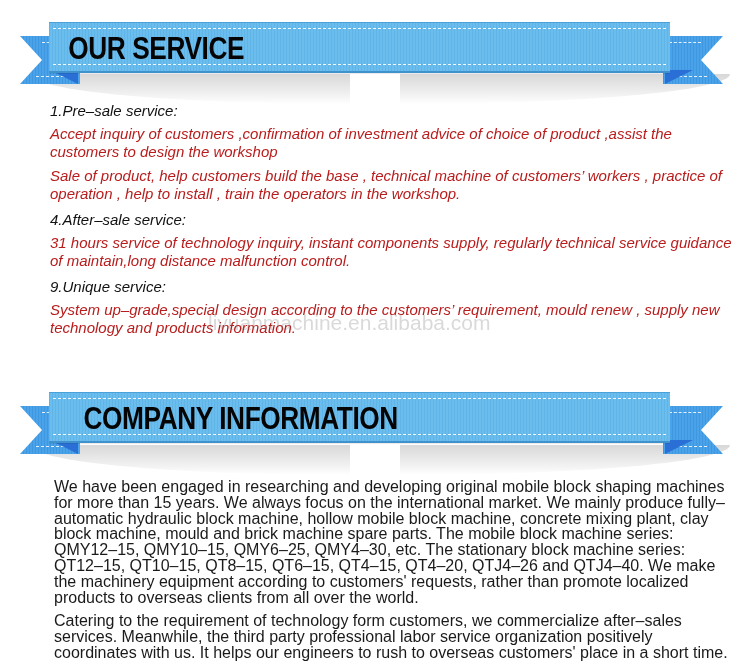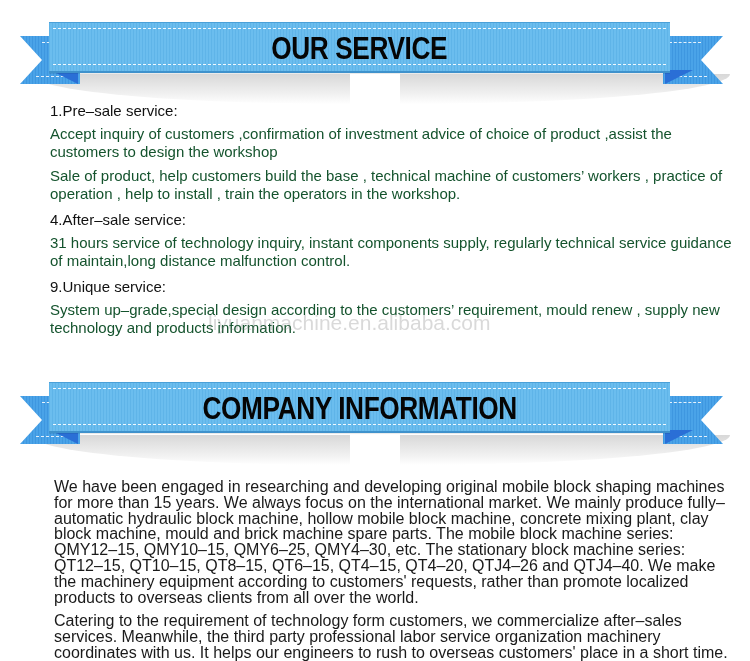--- a/index.html
+++ b/index.html
@@ -76,21 +76,20 @@
       width: 282px;
       right: 80px;
       width: auto;
       height: 48px;
       background: repeating-linear-gradient(90deg, #5fb4e8 0px, #5fb4e8 1px, #6bbdee 1px, #6bbdee 3px);
       border-top: 1px solid #4aa0d8;
       border-bottom: 2px solid #3f92cc;
       box-shadow: 0 1px 0 rgba(0,0,0,0.08);
       display: flex;
       align-items: center;
-      justify-content: center;
     }
     .ribbon .band .stitch {
       position: absolute;
       left: 4px;
       right: 4px;
       height: 0;
       border-top: 1px dashed rgba(255,255,255,0.9);
     }
     .ribbon .band .stitch.top { top: 5px; }
     .ribbon .band .stitch.bottom { bottom: 6px; }
@@ -105,33 +104,34 @@
       white-space: nowrap;
       margin-top: 2px;
     }
 
     
     .service-list {
       position: absolute;
       left: 50px;
       top: 100px;
       width: 690px;
+      font-style: italic;
     }
     .service-item { margin: 0; }
     .service-heading {
       font-size: 15px;
       line-height: 18px;
       color: #111;
       margin: 0 0 5px 0;
       padding-top: 2px;
     }
     .service-body {
       font-size: 15px;
       line-height: 18px;
-      color: #14532d;
+      color: #b91c1c;
       margin: 0 0 6px 0;
     }
 
     .watermark {
       position: absolute;
       left: 208px;
       top: 311px;
       font-size: 21px;
       color: rgba(120,120,120,0.28);
       letter-spacing: 0px;
@@ -190,21 +190,21 @@
     <p class="service-body">31 hours service of technology inquiry, instant components supply, regularly technical service guidance of maintain,long distance malfunction control.</p>
   </div>
   <div class="service-item">
     <p class="service-heading">9.Unique service:</p>
     <p class="service-body">System up–grade,special design according to the customers’  requirement, mould renew , supply new technology and products information.</p>
   </div>
 </div>
 
 <div class="watermark">liyuanmachine.en.alibaba.com</div>
 
-<div class="ribbon" style="top:365px;">
+<div class="ribbon" style="top:375px;">
   <div class="shadow" style="top:70px;"></div>
   <div class="shadow right" style="top:70px; transform:scaleX(-1); right:20px; width:330px;"></div>
   <div class="tail left" style="top:31px;">
     <div class="stitch" style="top:6px; left:22px;"></div>
     <div class="stitch" style="bottom:7px; left:16px;"></div>
   </div>
   <div class="tail right" style="top:31px;">
     <div class="stitch" style="top:6px; right:22px;"></div>
     <div class="stitch" style="bottom:7px; right:16px;"></div>
   </div>
@@ -212,14 +212,14 @@
   <div class="fold right" style="top:65px;"></div>
   <div class="band" style="top:17px;">
     <div class="stitch top"></div>
     <div class="stitch bottom"></div>
     <div class="title">COMPANY INFORMATION</div>
   </div>
 </div>
 
 <div class="company-info">
   <p class="company-para">We have been engaged in researching and developing original mobile block shaping machines for more than 15 years. We always focus on the international market. We mainly produce fully–automatic hydraulic block machine, hollow mobile block machine, concrete mixing plant, clay block machine, mould and brick machine spare parts. The mobile block machine series: QMY12–15, QMY10–15, QMY6–25, QMY4–30, etc. The stationary block machine series: QT12–15, QT10–15, QT8–15, QT6–15, QT4–15, QT4–20, QTJ4–26 and QTJ4–40. We make the machinery equipment according to customers' requests, rather than promote localized products to overseas clients from all over the world.</p>
-  <p class="company-para">Catering to the requirement of technology form customers, we commercialize after–sales services. Meanwhile, the third party professional labor service organization machinery coordinates with us. It helps our engineers to rush to overseas customers' place in a short time.</p>
+  <p class="company-para">Catering to the requirement of technology form customers, we commercialize after–sales services. Meanwhile, the third party professional labor service organization positively coordinates with us. It helps our engineers to rush to overseas customers' place in a short time.</p>
 </div>
 
 </body></html>

